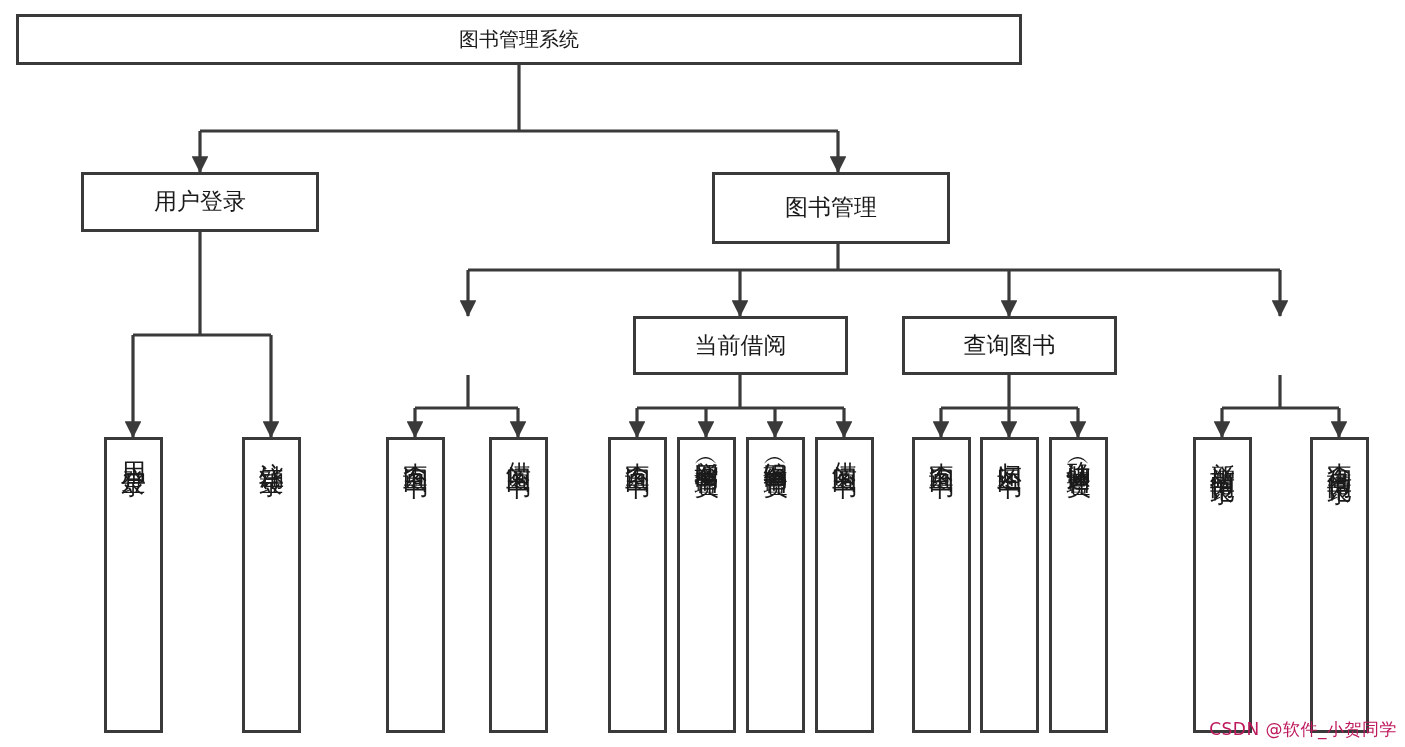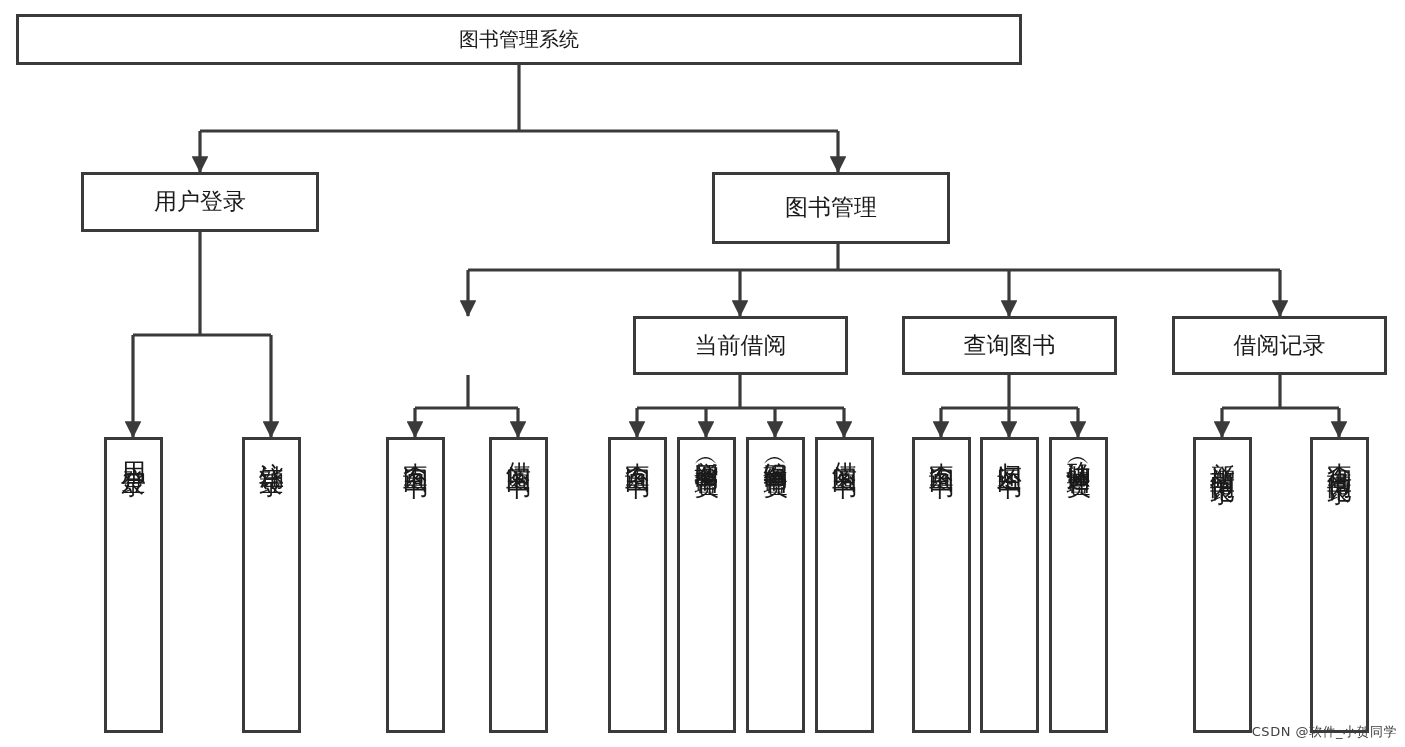--- a/index.html
+++ b/index.html
@@ -65,22 +65,22 @@
     white-space: nowrap;
   }
   .node.v.tall .node-label {
     font-size: 24px;
     letter-spacing: 2px;
   }
   .watermark {
     position: absolute;
     right: 8px;
     bottom: 6px;
-    font-size: 13px;
-    color: #404040;
+    font-size: 17px;
+    color: #be185d;
     letter-spacing: 0.5px;
     white-space: nowrap;
     z-index: 5;
   }
 </style>
 </head>
 <body>
 
 <div id="diagram-root">
 
@@ -144,23 +144,20 @@
   <div class="node h" style="left:712px; top:172px; width:238px; height:72px;">
     <span class="node-label">图书管理</span>
   </div>
 
   <div class="node h" style="left:633px; top:316px; width:215px; height:59px;">
     <span class="node-label">当前借阅</span>
   </div>
   <div class="node h" style="left:902px; top:316px; width:215px; height:59px;">
     <span class="node-label">查询图书</span>
   </div>
-  <div class="node h" style="left:1172px; top:316px; width:215px; height:59px;">
-    <span class="node-label">借阅记录</span>
-  </div>
 
   <div class="node v" style="left:104px; top:437px; width:59px; height:296px;">
     <span class="node-label">用户登录</span>
   </div>
   <div class="node v" style="left:242px; top:437px; width:59px; height:296px;">
     <span class="node-label">注销登录</span>
   </div>
 
   <div class="node v" style="left:386px; top:437px; width:59px; height:296px;">
     <span class="node-label">查询图书</span>

